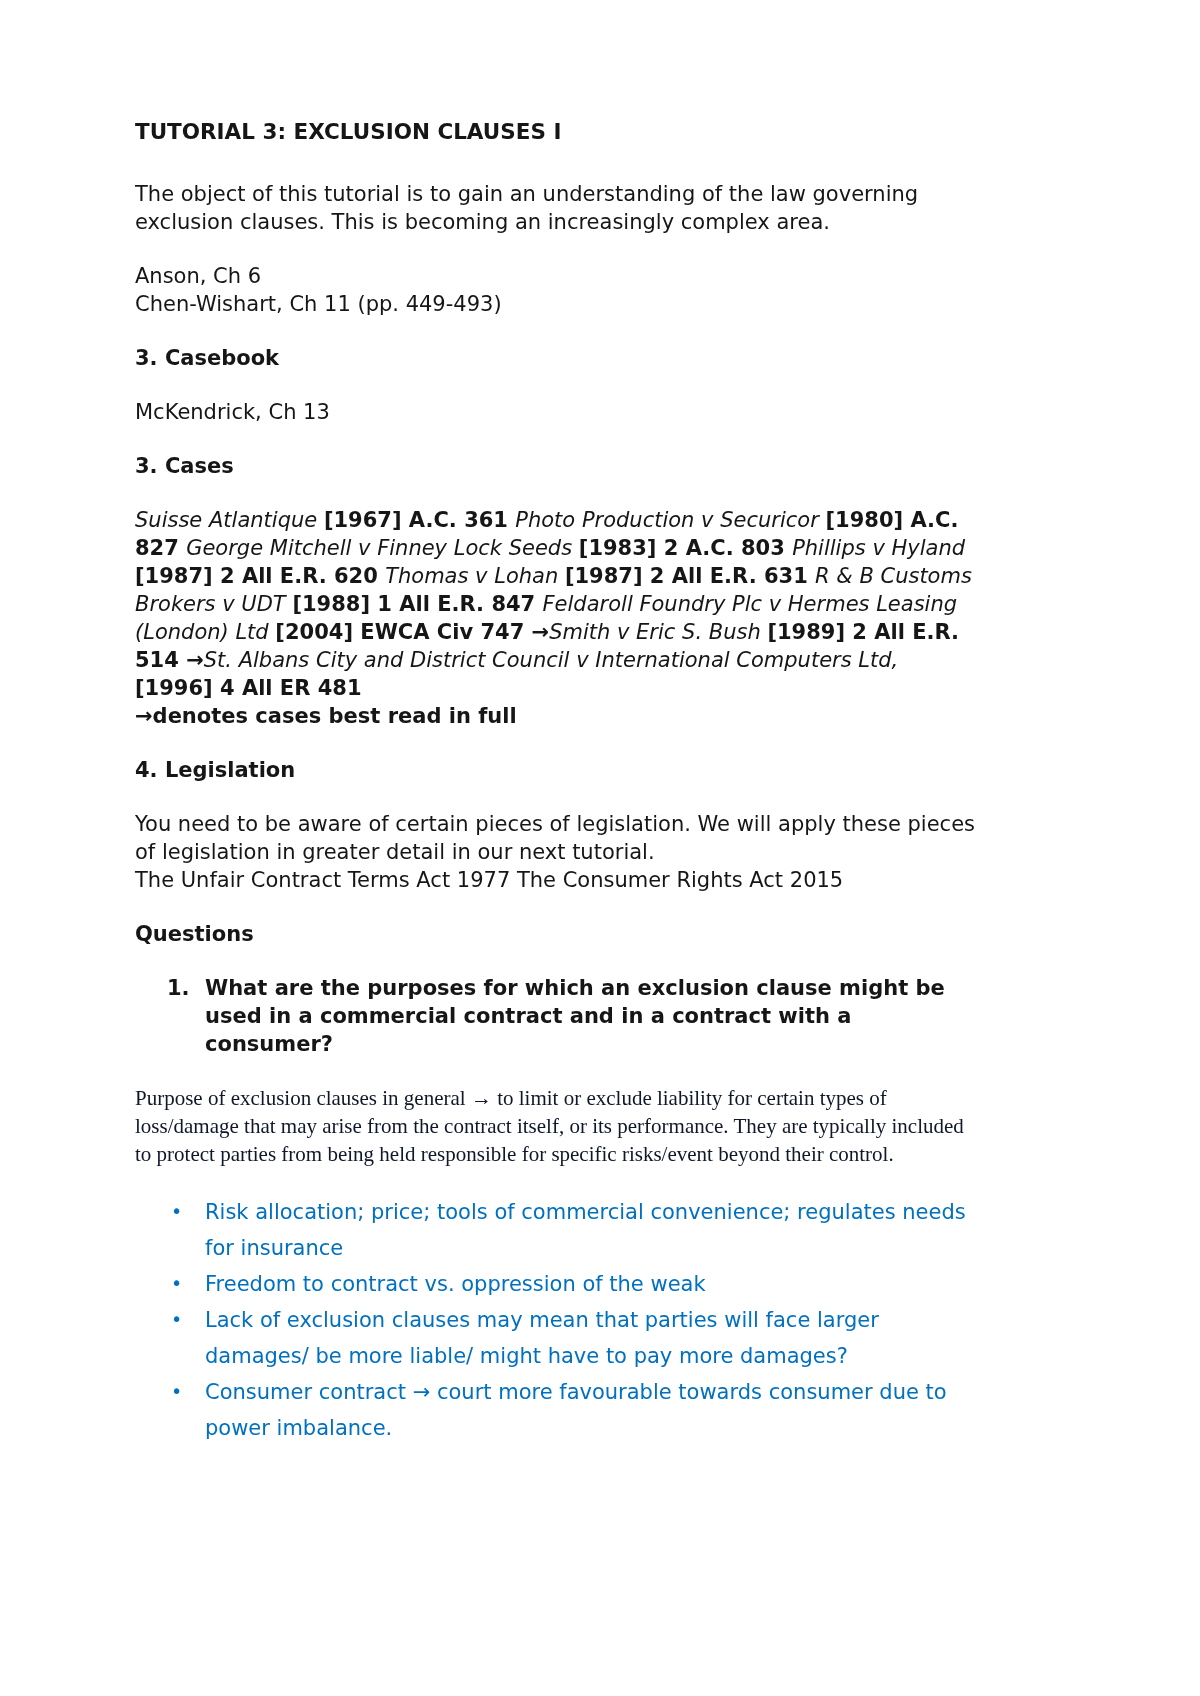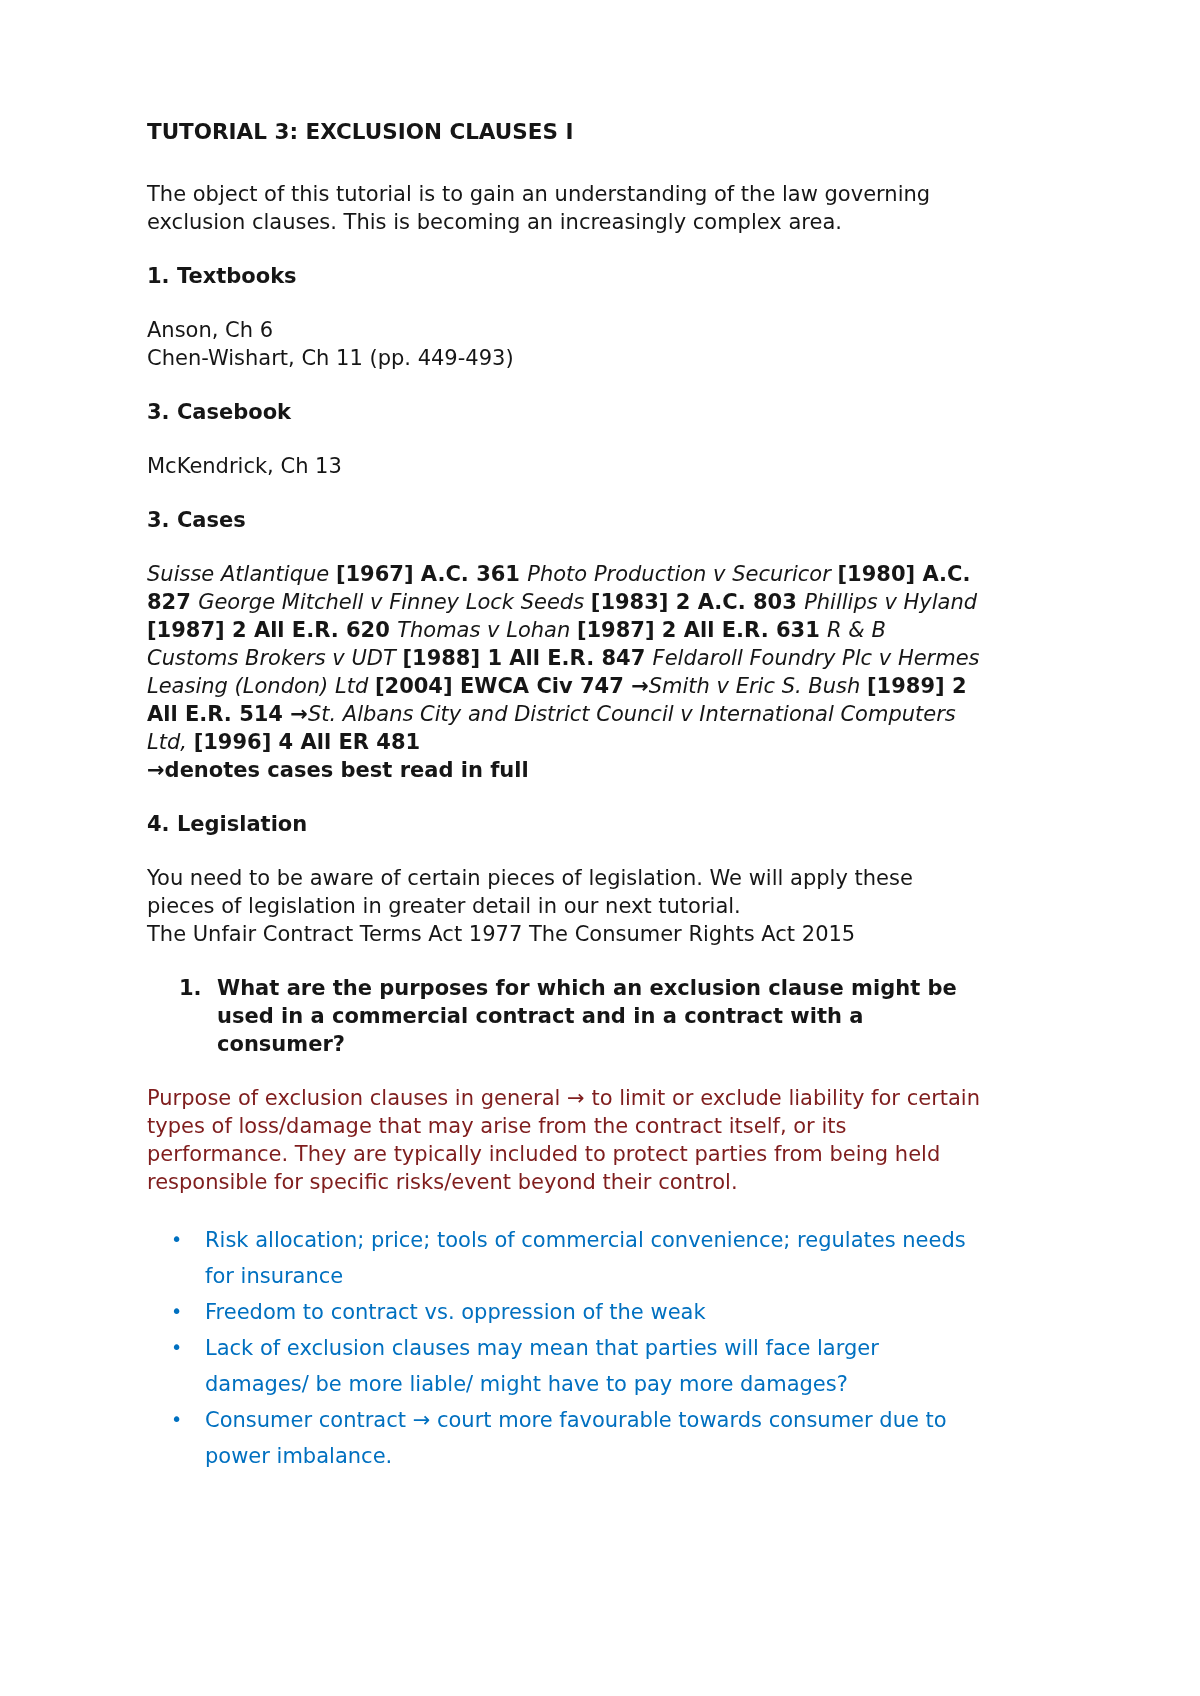--- a/index.html
+++ b/index.html
@@ -17,21 +17,21 @@
   .page {
     box-sizing: border-box;
     width: 1200px;
     height: 1696px;
     padding: 118px 218px 40px 135px;
     background: #ffffff;
   }
   .block {
     font-size: 21px;
     line-height: 28px;
-    margin: 0 0 26px 12px;
+    margin: 0 0 26px 0;
     font-weight: normal;
   }
   h1.block, h2.block {
     font-weight: bold;
   }
   h1.block {
     font-size: 21.5px;
     margin-bottom: 34px;
   }
   .run-italic { font-style: italic; }
@@ -67,39 +67,39 @@
 </style>
 </head>
 <body>
 
 <div class="page">
 
   <h1 class="block">TUTORIAL 3: EXCLUSION CLAUSES I</h1>
 
   <p class="block">The object of this tutorial is to gain an understanding of the law governing exclusion clauses. This is becoming an increasingly complex area.</p>
 
-  <h2 class="block">1. Textbooks</h2>
   <p class="block"><span>Anson, Ch 6</span><br><span>Chen-Wishart, Ch 11 (pp. 449-493)</span></p>
 
   <h2 class="block">3. Casebook</h2>
   <p class="block"><span>McKendrick, Ch 13</span></p>
 
   <h2 class="block">3. Cases</h2>
   <p class="block"><span class="run-italic">Suisse Atlantique </span><span class="run-bold">[1967] A.C. 361 </span><span class="run-italic">Photo Production v Securicor </span><span class="run-bold">[1980] A.C. 827 </span><span class="run-italic">George Mitchell v Finney Lock Seeds </span><span class="run-bold">[1983] 2 A.C. 803 </span><span class="run-italic">Phillips v Hyland </span><span class="run-bold">[1987] 2 All E.R. 620 </span><span class="run-italic">Thomas v Lohan </span><span class="run-bold">[1987] 2 All E.R. 631 </span><span class="run-italic">R &amp; B Customs Brokers v UDT </span><span class="run-bold">[1988] 1 All E.R. 847 </span><span class="run-italic">Feldaroll Foundry Plc v Hermes Leasing (London) Ltd </span><span class="run-bold">[2004] EWCA Civ 747 →</span><span class="run-italic">Smith v Eric S. Bush </span><span class="run-bold">[1989] 2 All E.R. 514 →</span><span class="run-italic">St. Albans City and District Council v International Computers Ltd, </span><span class="run-bold">[1996] 4 All ER 481 </span><br><span class="run-bold">→denotes cases best read in full</span></p>
 
   <h2 class="block">4. Legislation</h2>
   <p class="block"><span>You need to be aware of certain pieces of legislation. We will apply these pieces of legislation in greater detail in our next tutorial.</span><br><span>The Unfair Contract Terms Act 1977 The Consumer Rights Act 2015</span><br></p>
 
+  <h2 class="block">Questions</h2>
 
   <div class="block num-item">
     <span class="num">1.</span>
     <span class="qtext">What are the purposes for which an exclusion clause might be used in a commercial contract and in a contract with a consumer?</span>
   </div>
 
-  <p class="block" style="color: #7f1d1d;">Purpose of exclusion clauses in general → to limit or exclude liability for certain types of loss/damage that may arise from the contract itself, or its performance. They are typically included to protect parties from being held responsible for specific risks/event beyond their control.</p>
+  <p class="block" style="color: #0f172a; font-family: Liberation Serif, serif;">Purpose of exclusion clauses in general → to limit or exclude liability for certain types of loss/damage that may arise from the contract itself, or its performance. They are typically included to protect parties from being held responsible for specific risks/event beyond their control.</p>
 
   <ul class="bullets" style="color: rgb(0, 112, 192);">
     <li>Risk allocation; price; tools of commercial convenience; regulates needs for insurance</li>
     <li>Freedom to contract vs. oppression of the weak</li>
     <li>Lack of exclusion clauses may mean that parties will face larger damages/ be more liable/ might have to pay more damages?</li>
     <li>Consumer contract → court more favourable towards consumer due to power imbalance.</li>
   </ul>
 
 </div>
 

